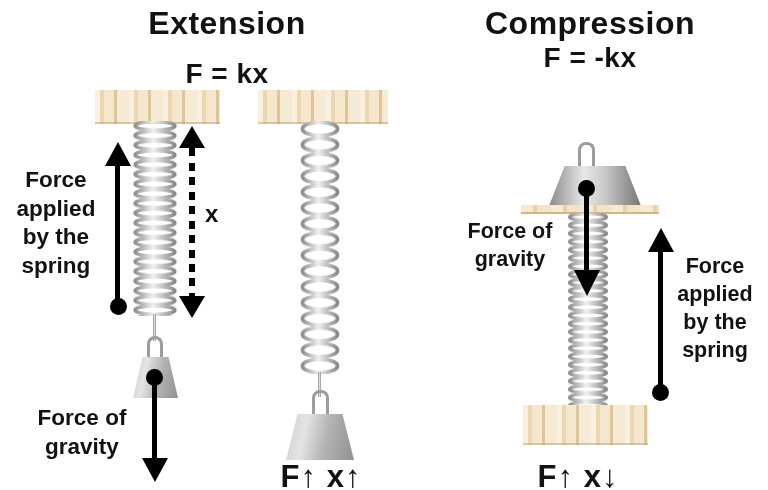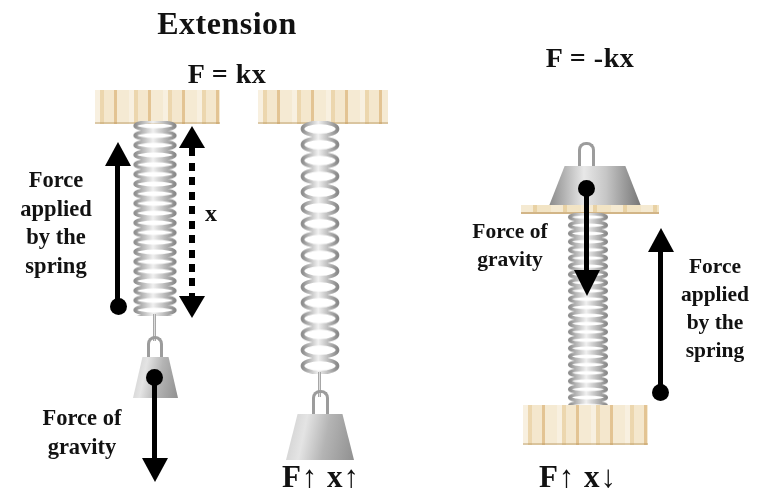--- a/index.html
+++ b/index.html
@@ -1,18 +1,18 @@
 <!DOCTYPE html>
 <html><head>
 <meta charset="utf-8">
 <style>
   html,body{margin:0;padding:0;background:#fff;}
   #canvas{
     position:relative;width:768px;height:490px;background:#ffffff;overflow:hidden;
-    font-family:Liberation Serif, serif;font-weight:700;color:#151515;
+    font-family:Liberation Sans, sans-serif;font-weight:700;color:#151515;
   }
   .ttl{position:absolute;text-align:center;font-weight:700;color:#121212;}
   .sec-title{font-size:32px;letter-spacing:.5px;}
   .sec-formula{font-size:28px;letter-spacing:.5px;}
   .force-text{position:absolute;text-align:center;font-size:22.5px;line-height:28.5px;color:#121212;}
   .force-text-sm{position:absolute;text-align:center;font-size:21.5px;line-height:28px;color:#121212;}
   .result-lbl{position:absolute;text-align:center;font-size:31px;color:#121212;letter-spacing:1px;}
   .x-lbl{position:absolute;font-size:24px;color:#121212;}
 
   
@@ -114,20 +114,21 @@
         <ellipse cx="21" cy="7.9" rx="17.5" ry="6.6" fill="none" stroke="url(#mg2)" stroke-width="3.8"></ellipse>
       </pattern>
     </defs>
     <rect width="42" height="253" fill="url(#cp2)"></rect>
   </svg>
   <div class="rod" style="left:318px;top:372px;height:25px;"></div>
   <div class="hook" style="left:312px;top:390px;width:11px;height:23px;"></div>
   <div class="weight w-grad trap-md" style="left:286px;top:414px;width:68px;height:46px;"></div>
   <div class="result-lbl" style="left:261px;top:459px;width:120px;">F↑ x↑</div>
 
+  <div class="ttl sec-title" style="left:450px;top:5px;width:280px;">Compression</div>
   <div class="ttl sec-formula" style="left:450px;top:42px;width:280px;">F = -kx</div>
 
   <div class="hook" style="left:578px;top:142px;width:11px;height:23px;"></div>
   <div class="weight w-grad-dark trap-md" style="left:549px;top:166px;width:92px;height:40px;"></div>
 
   <div class="plate" style="left:521px;top:205px;width:138px;height:7px;"></div>
 
   <svg class="spring" style="left:567px;top:213px;" width="42" height="193">
     <defs>
       <linearGradient id="mg3" x1="0" y1="0" x2="1" y2="0">

